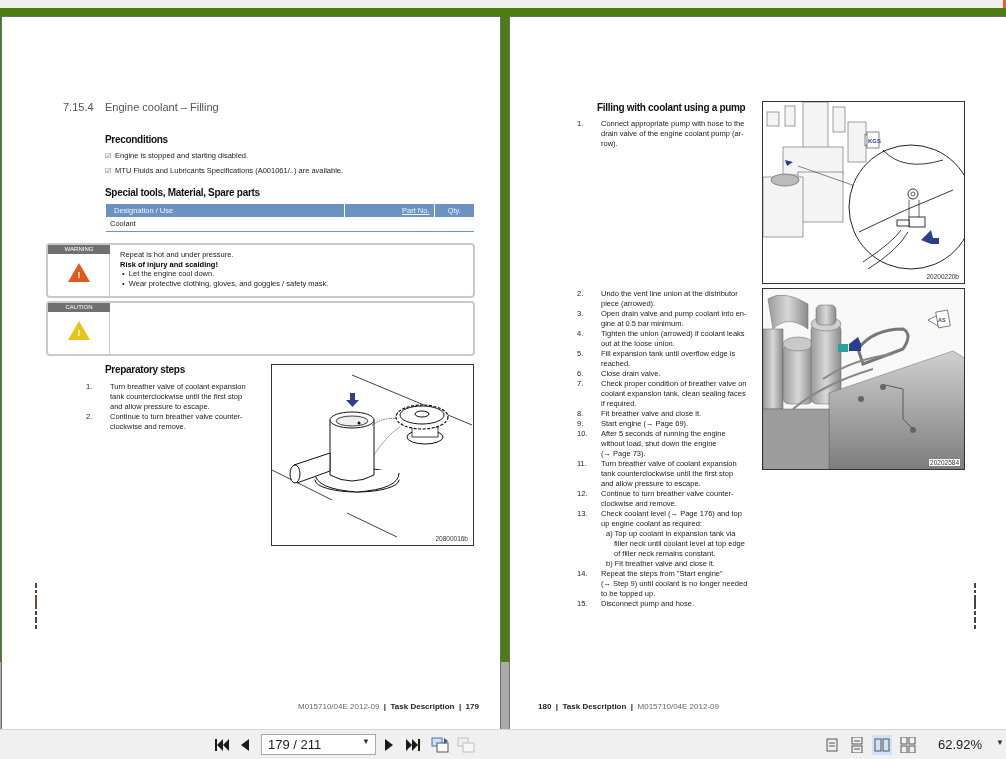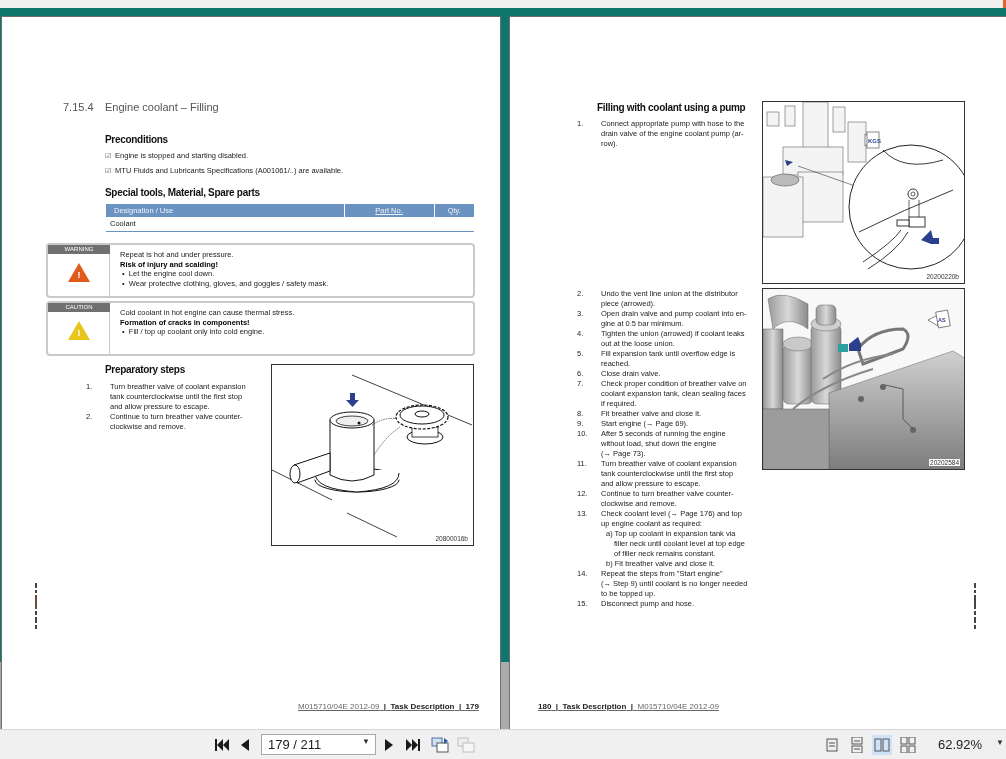--- a/index.html
+++ b/index.html
@@ -2,21 +2,21 @@
 <html><head>
 <meta charset="utf-8">
 <style>
   * { box-sizing: border-box; margin: 0; padding: 0; }
   html, body { width: 1006px; height: 759px; overflow: hidden; }
   body { background: #ababab; font-family: "Liberation Sans", sans-serif; position: relative; }
 
   .topbar { position: absolute; left: 0; top: 0; width: 1006px; height: 8px; background: #f0f0f0; }
   .topbar .accent { position: absolute; right: 0; top: 0; width: 3px; height: 8px; background: #e8602c; }
 
-  .viewport { position: absolute; left: 0; top: 8px; width: 1006px; height: 654px; background: #0f766e; }
+  .viewport { position: absolute; left: 0; top: 8px; width: 1006px; height: 654px; background: #4d7c0f; }
 
   .page { position: absolute; background: #fff; border: 1px solid #6d6d6d; overflow: hidden; color: #222; }
   .page.left { left: 1px; top: 8px; width: 500px; height: 714px; }
   .page.right { left: 509px; top: 8px; width: 500px; height: 714px; }
 
   
   .abs { position: absolute; }
   .sec-num { font-size: 11px; color: #555; }
   .sec-title { font-size: 11px; color: #555; }
   .h2 { font-size: 10px; font-weight: bold; color: #111; letter-spacing: -0.3px; }
@@ -41,21 +41,21 @@
   ol.steps li .n { position: absolute; left: 0; top: 0; width: 18px; }
   .sub { padding-left: 5px; }
   .sub.cont { padding-left: 13px; }
 
   .figure { position: absolute; border: 1px solid #333; background: #fff; overflow: hidden; }
   .fig-id { position: absolute; right: 4px; bottom: 3px; font-size: 6.5px; color: #333; background: #fff; padding: 0 1px; }
 
   .side-code { position: absolute; width: 6px; height: 48px; }
   .side-code div { width: 2px; margin-left: 2px; background: #444; }
 
-  .footer { position: absolute; font-size: 8px; color: #666; white-space: nowrap; text-decoration: underline; }
+  .footer { position: absolute; font-size: 8px; color: #666; white-space: nowrap; }
   .footer b { color: #222; }
 
   
   .toolbar { position: absolute; left: 0; top: 729px; width: 1006px; height: 30px; background: #f0f0f0; border-top: 1px solid #d6d6d6; }
   .tb-btn { position: absolute; top: 5px; height: 20px; display: flex; align-items: center; justify-content: center; color: #1a1a1a; font-size: 13px; cursor: pointer; }
   .page-box { position: absolute; left: 261px; top: 4px; width: 115px; height: 21px; background: #fff; border: 1px solid #a8a8a8; font-size: 13px; color: #222; padding: 2px 6px; }
   .page-box .dd { position: absolute; right: 5px; top: 2px; font-size: 8px; color: #333; }
   .zoom-val { position: absolute; left: 938px; top: 7px; font-size: 13px; color: #222; }
   .zoom-dd { position: absolute; left: 996px; top: 8px; font-size: 8px; color: #333; }
   .view-btn { position: absolute; top: 5px; width: 20px; height: 20px; display: flex; align-items: center; justify-content: center; }
@@ -76,21 +76,21 @@
 
     <div class="abs h2" style="left:103px;top:117px;">Preconditions</div>
     <div class="abs small" style="left:103px;top:134px;"><span class="check">☑</span> <span>Engine is stopped and starting disabled.</span></div>
     <div class="abs small" style="left:103px;top:149px;"><span class="check">☑</span> <span>MTU Fluids and Lubricants Specifications (A001061/..) are available.</span></div>
 
     <div class="abs h2" style="left:103px;top:170px;">Special tools, Material, Spare parts</div>
     <table class="abs tbl" style="left:104px;top:187px;">
       <tbody>
           <tr>
         <th style="width:238px;padding-left:8px;">Designation / Use</th>
-        <th style="width:90px;text-align:center;text-decoration:underline;">Part No.</th>
+        <th style="width:90px;text-align:right;text-decoration:underline;">Part No.</th>
         <th style="width:40px;text-align:center;">Qty.</th>
       </tr>
       <tr>
         <td>Coolant</td>
         <td></td>
         <td></td>
       </tr>
     </tbody>
       </table>
 
@@ -106,25 +106,20 @@
         <div style="padding-left:2px;">•&nbsp;&nbsp;<span>Let the engine cool down.</span></div>
         <div style="padding-left:2px;">•&nbsp;&nbsp;<span>Wear protective clothing, gloves, and goggles / safety mask.</span></div>
       </div>
     </div>
 
     <div class="alert" style="top:284px;height:55px;">
       <div class="lbl-col">
         <div class="lbl">CAUTION</div>
         <div class="tri" style="top:18px;border-bottom:19px solid #e8c51a;"></div>
         <div class="tri-mark" style="left:20px;top:25px;color:#fff;">!</div>
-      </div>
-      <div class="txt">
-        <div>Cold coolant in hot engine can cause thermal stress.</div>
-        <div><b>Formation of cracks in components!</b></div>
-        <div style="padding-left:2px;">•&nbsp;&nbsp;<span>Fill / top up coolant only into cold engine.</span></div>
       </div>
     </div>
 
     <div class="abs h2" style="left:103px;top:347px;">Preparatory steps</div>
     <ol class="abs steps" style="left:84px;top:365px;width:180px;">
       <li><span class="n">1.</span><span>Turn breather valve of coolant expansion</span><br><span>tank counterclockwise until the first stop</span><br><span>and allow pressure to escape.</span></li>
       <li><span class="n">2.</span><span>Continue to turn breather valve counter-</span><br><span>clockwise and remove.</span></li>
     </ol>
 
     <div class="figure" style="left:269px;top:347px;width:203px;height:182px;">

